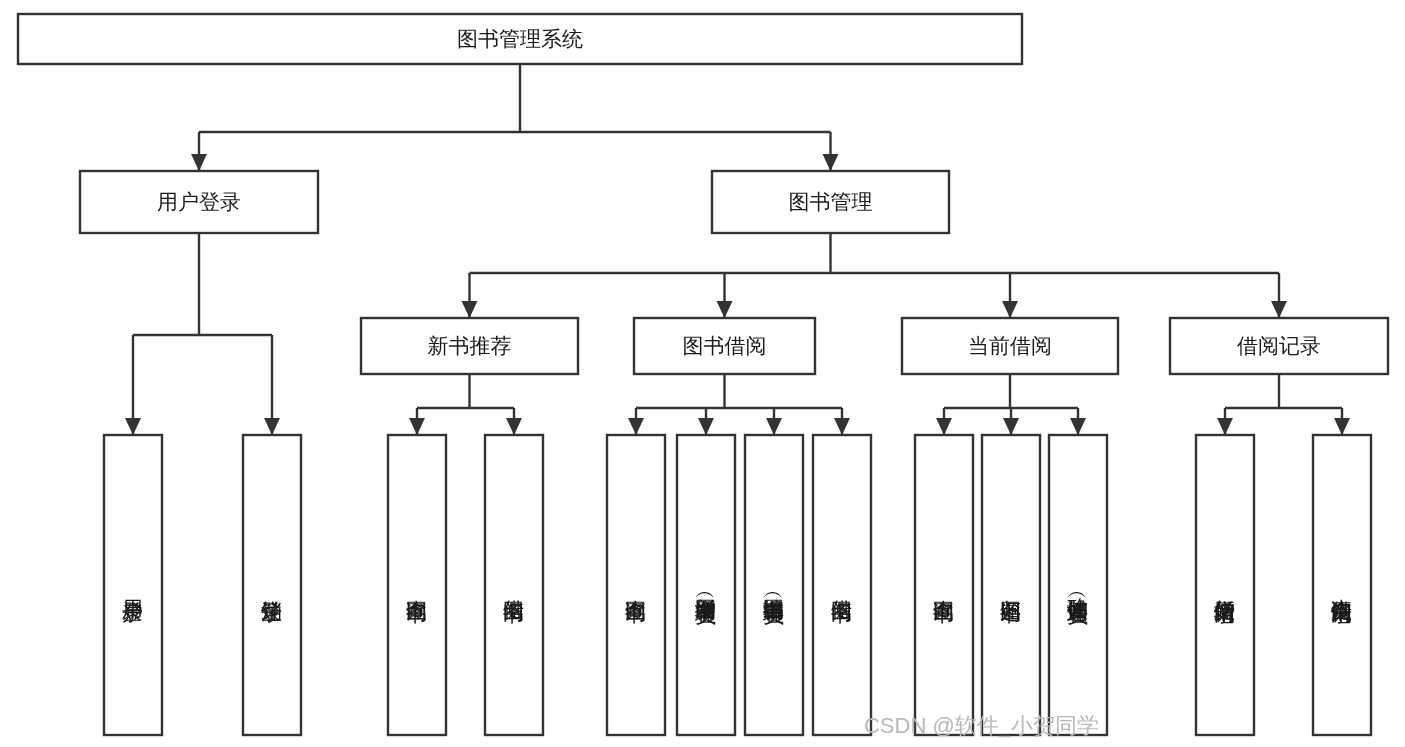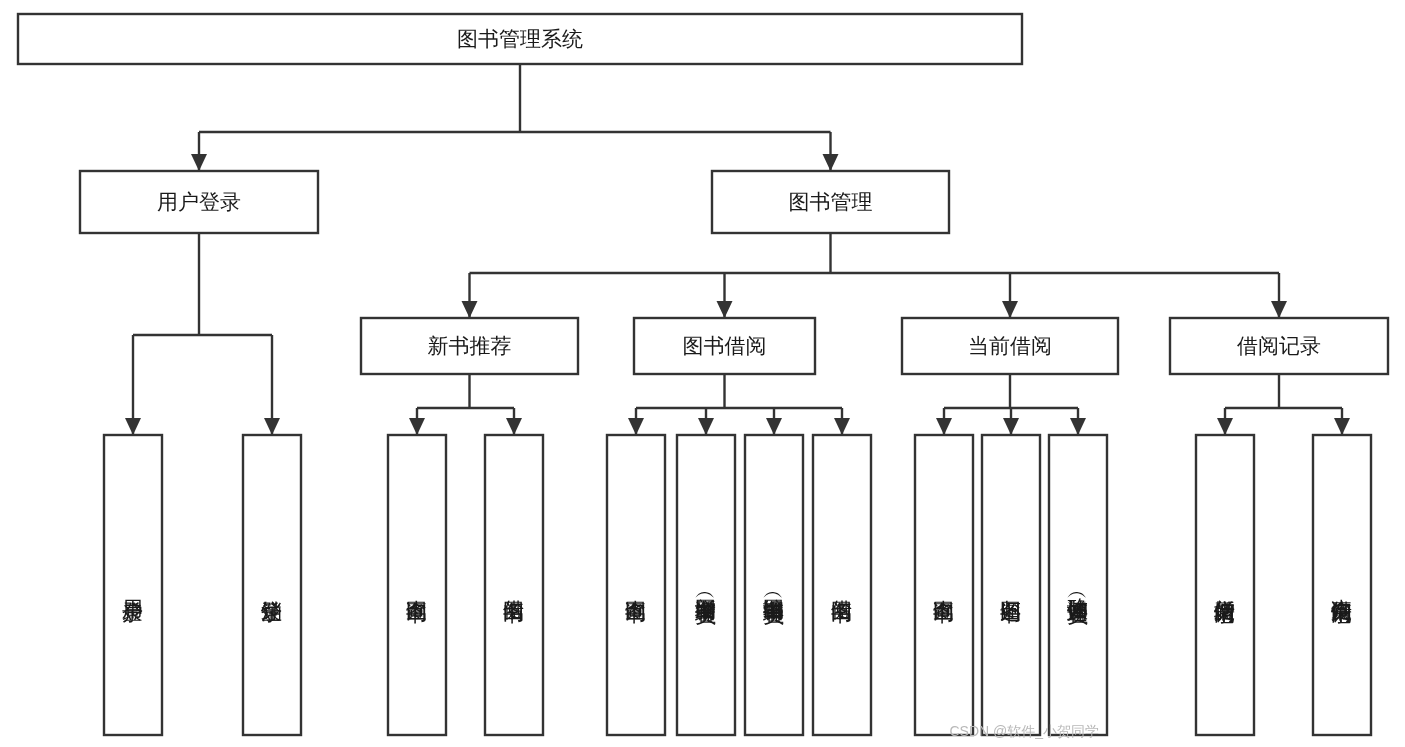--- a/index.html
+++ b/index.html
@@ -66,21 +66,21 @@
     position: absolute;
     display: flex;
     align-items: flex-start;
     justify-content: center;
   }
   #watermark {
     position: absolute;
     right: 14px;
     bottom: 6px;
     font-family: "Liberation Sans", "DejaVu Sans", sans-serif;
-    font-size: 14px;
+    font-size: 22px;
     color: #b8b8b8;
     white-space: nowrap;
     user-select: none;
   }
 </style>
 </head>
 <body>
 
 <div id="diagram-root">
   <svg id="flow" viewBox="0 0 1405 747" xmlns="http://www.w3.org/2000/svg">

